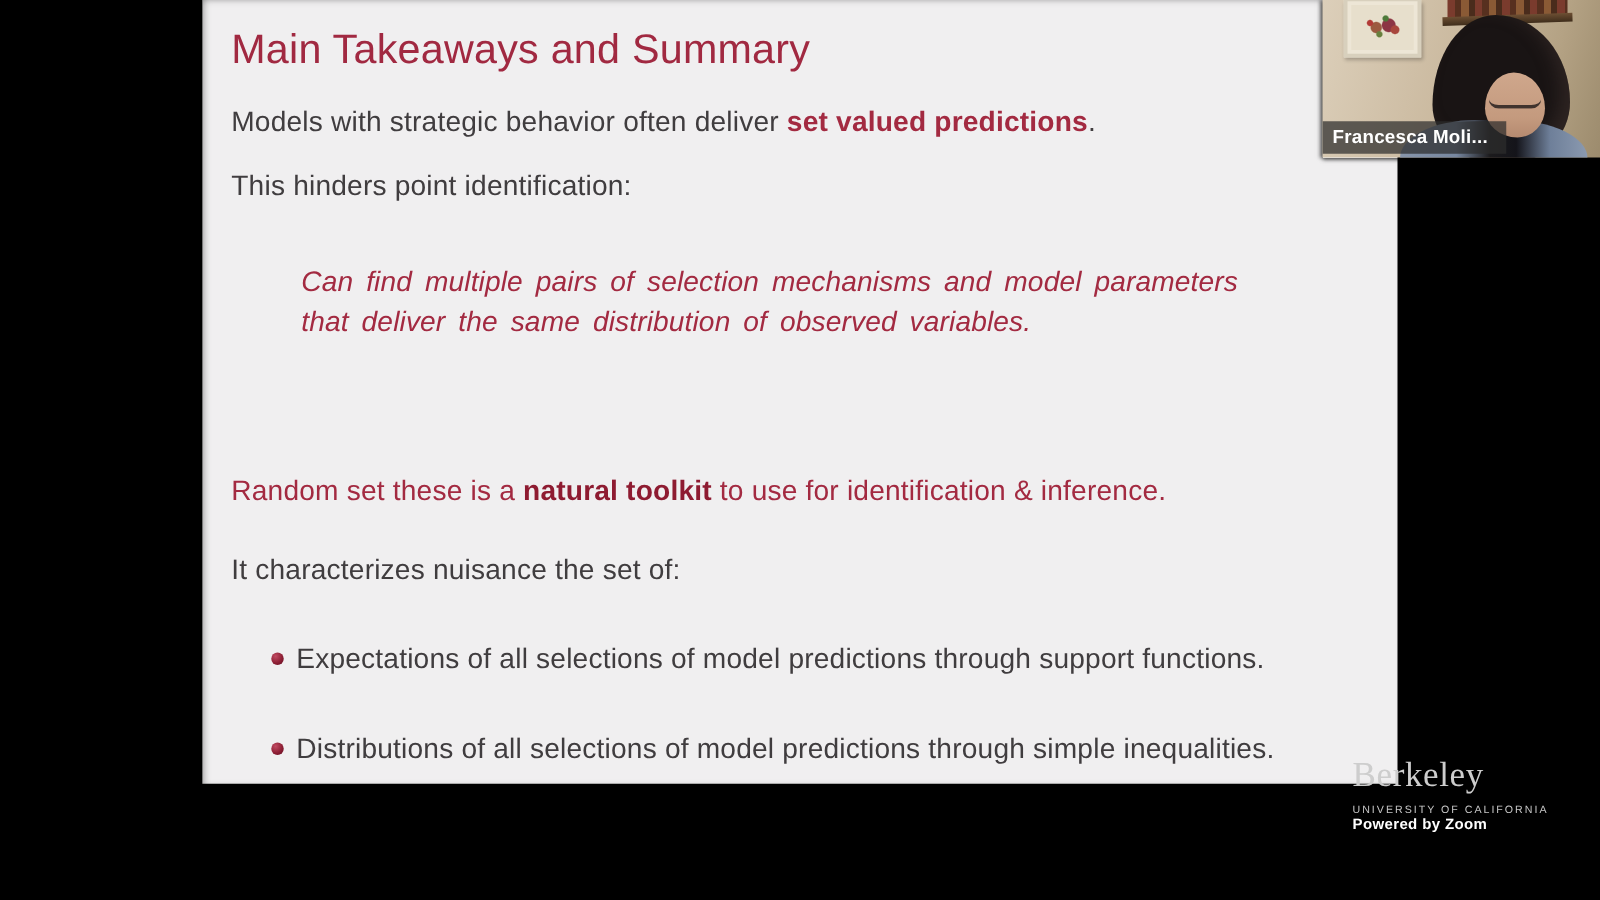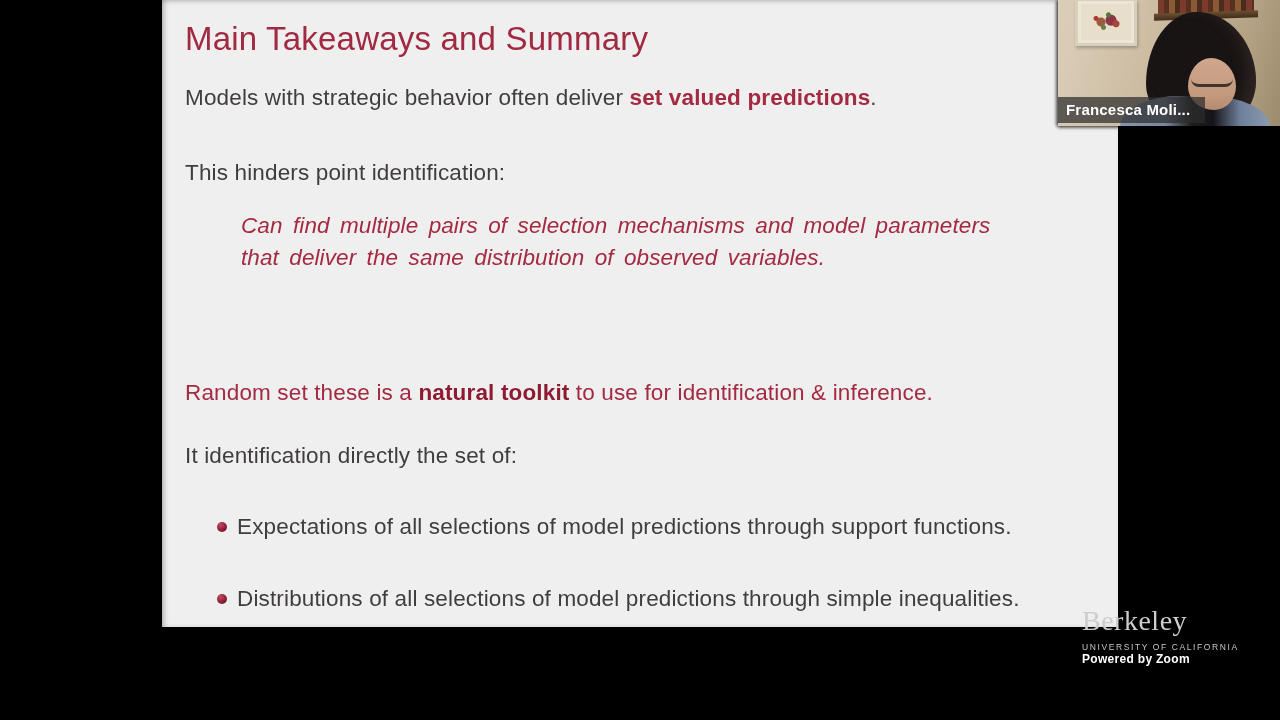--- a/index.html
+++ b/index.html
@@ -18,21 +18,21 @@
   }
   .line{
     position:absolute;left:23px;
     font-size:22.5px;color:#403d3f;white-space:nowrap;letter-spacing:.15px;
   }
   .accent{color:#a32a41;}
   .accent b{color:#8e1b31;}
   .quote{
     left:79px;color:#a32a41;font-style:italic;word-spacing:4px;letter-spacing:.1px;
   }
-  .p1{top:85px;} .p2{top:160px;text-align:center;}
+  .p1{top:85px;} .p2{top:136px;text-align:center;}
   .q1{top:213px;} .q2{top:245px;}
   .p3{top:317px;} .p4{top:380px;} .p5{top:443px;}
   .p6{top:658px;}
   .bullet-row{position:absolute;left:55px;display:flex;align-items:center;}
   .b1{top:514px;} .b2{top:586px;}
   .bullet-dot{
     width:10px;height:10px;border-radius:50%;margin-right:10px;flex:0 0 auto;
     background:radial-gradient(circle at 35% 30%, #c14b62 0%, #8e1f35 55%, #5f0c1e 100%);
   }
   .bullet-text{font-size:22.5px;color:#403d3f;white-space:nowrap;letter-spacing:.15px;}
@@ -122,21 +122,21 @@
   <div class="line p1"><span>Models with strategic behavior often deliver </span><b class="accent">set valued predictions</b><span>.</span></div>
 
   <div class="line p2">This hinders point identification:</div>
 
   <div class="line quote q2">that deliver the same distribution of observed variables.</div>
   <div class="line quote q1">Can find multiple pairs of selection mechanisms and model parameters</div>
 
 
   <div class="line p4 accent"><span>Random set these is a </span><b>natural toolkit</b><span> to use for identification &amp; inference.</span></div>
 
-  <div class="line p5">It identification directly the set of:</div>
+  <div class="line p5">It characterizes nuisance the set of:</div>
 
   <div class="bullet-row b1">
     <span class="bullet-dot"></span>
     <span class="bullet-text">Expectations of all selections of model predictions through support functions.</span>
   </div>
 
   <div class="bullet-row b2">
     <span class="bullet-dot"></span>
     <span class="bullet-text">Distributions of all selections of model predictions through simple inequalities.</span>
   </div>

